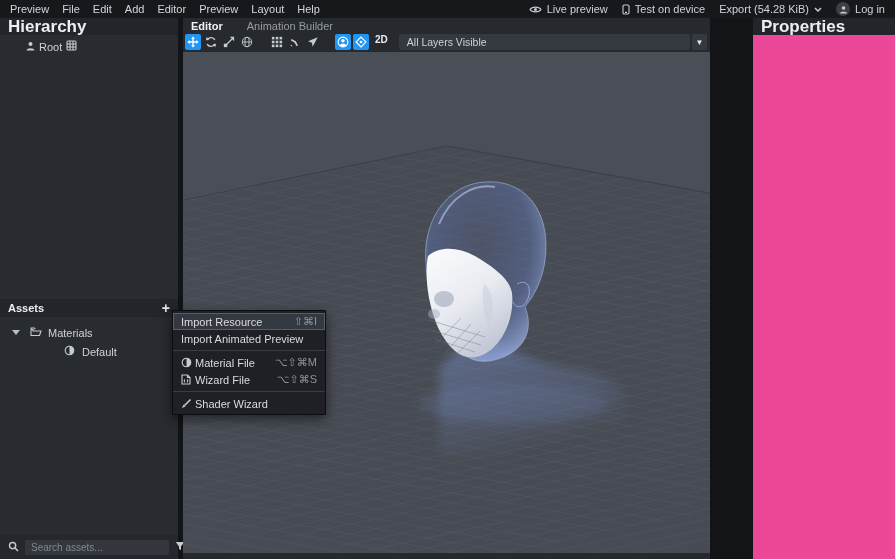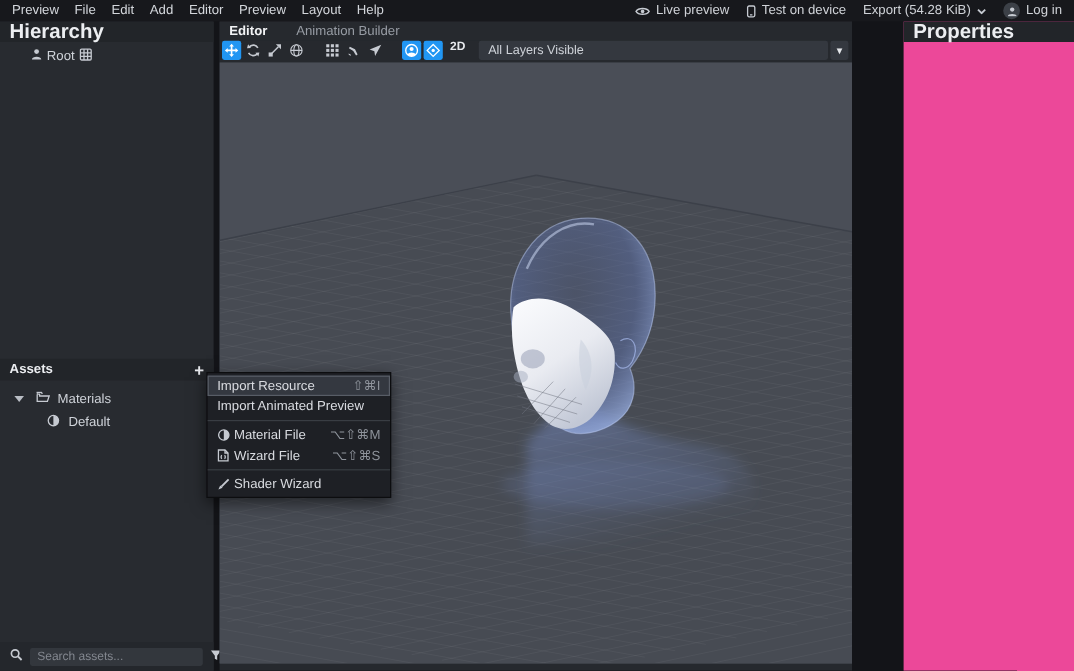--- a/index.html
+++ b/index.html
@@ -164,21 +164,21 @@
     <div class="assets-body">
       <div class="tree-row" style="padding-left:28px; margin-top:8px; gap:6px;">
         <span class="caret-down" style="margin-left:-16px; margin-right:4px;"></span>
         <span>
           <svg width="12" height="10" viewBox="0 0 12 10">
               <path class="icon-stroke" d="M1 2.5 L1 8.5 L9.5 8.5 L11 4 L3 4 L3 2.5 L1 2.5 M1 2 L1 1 L4.5 1 L5.3 2.2"></path>
             </svg>
         </span>
         <span>Materials</span>
       </div>
-      <div class="tree-row" style="padding-left:39px; margin-top:4px; gap:7px;">
+      <div class="tree-row" style="padding-left:64px; margin-top:4px; gap:7px;">
         <span>
           <svg width="11" height="11" viewBox="0 0 11 11">
               <circle class="icon-stroke" cx="5.5" cy="5.5" r="4.3"></circle>
               <path class="icon-fill" d="M5.5 1.2 A4.3 4.3 0 0 1 5.5 9.8 Z"></path>
             </svg>
         </span>
         <span>Default</span>
       </div>
     </div>
 

